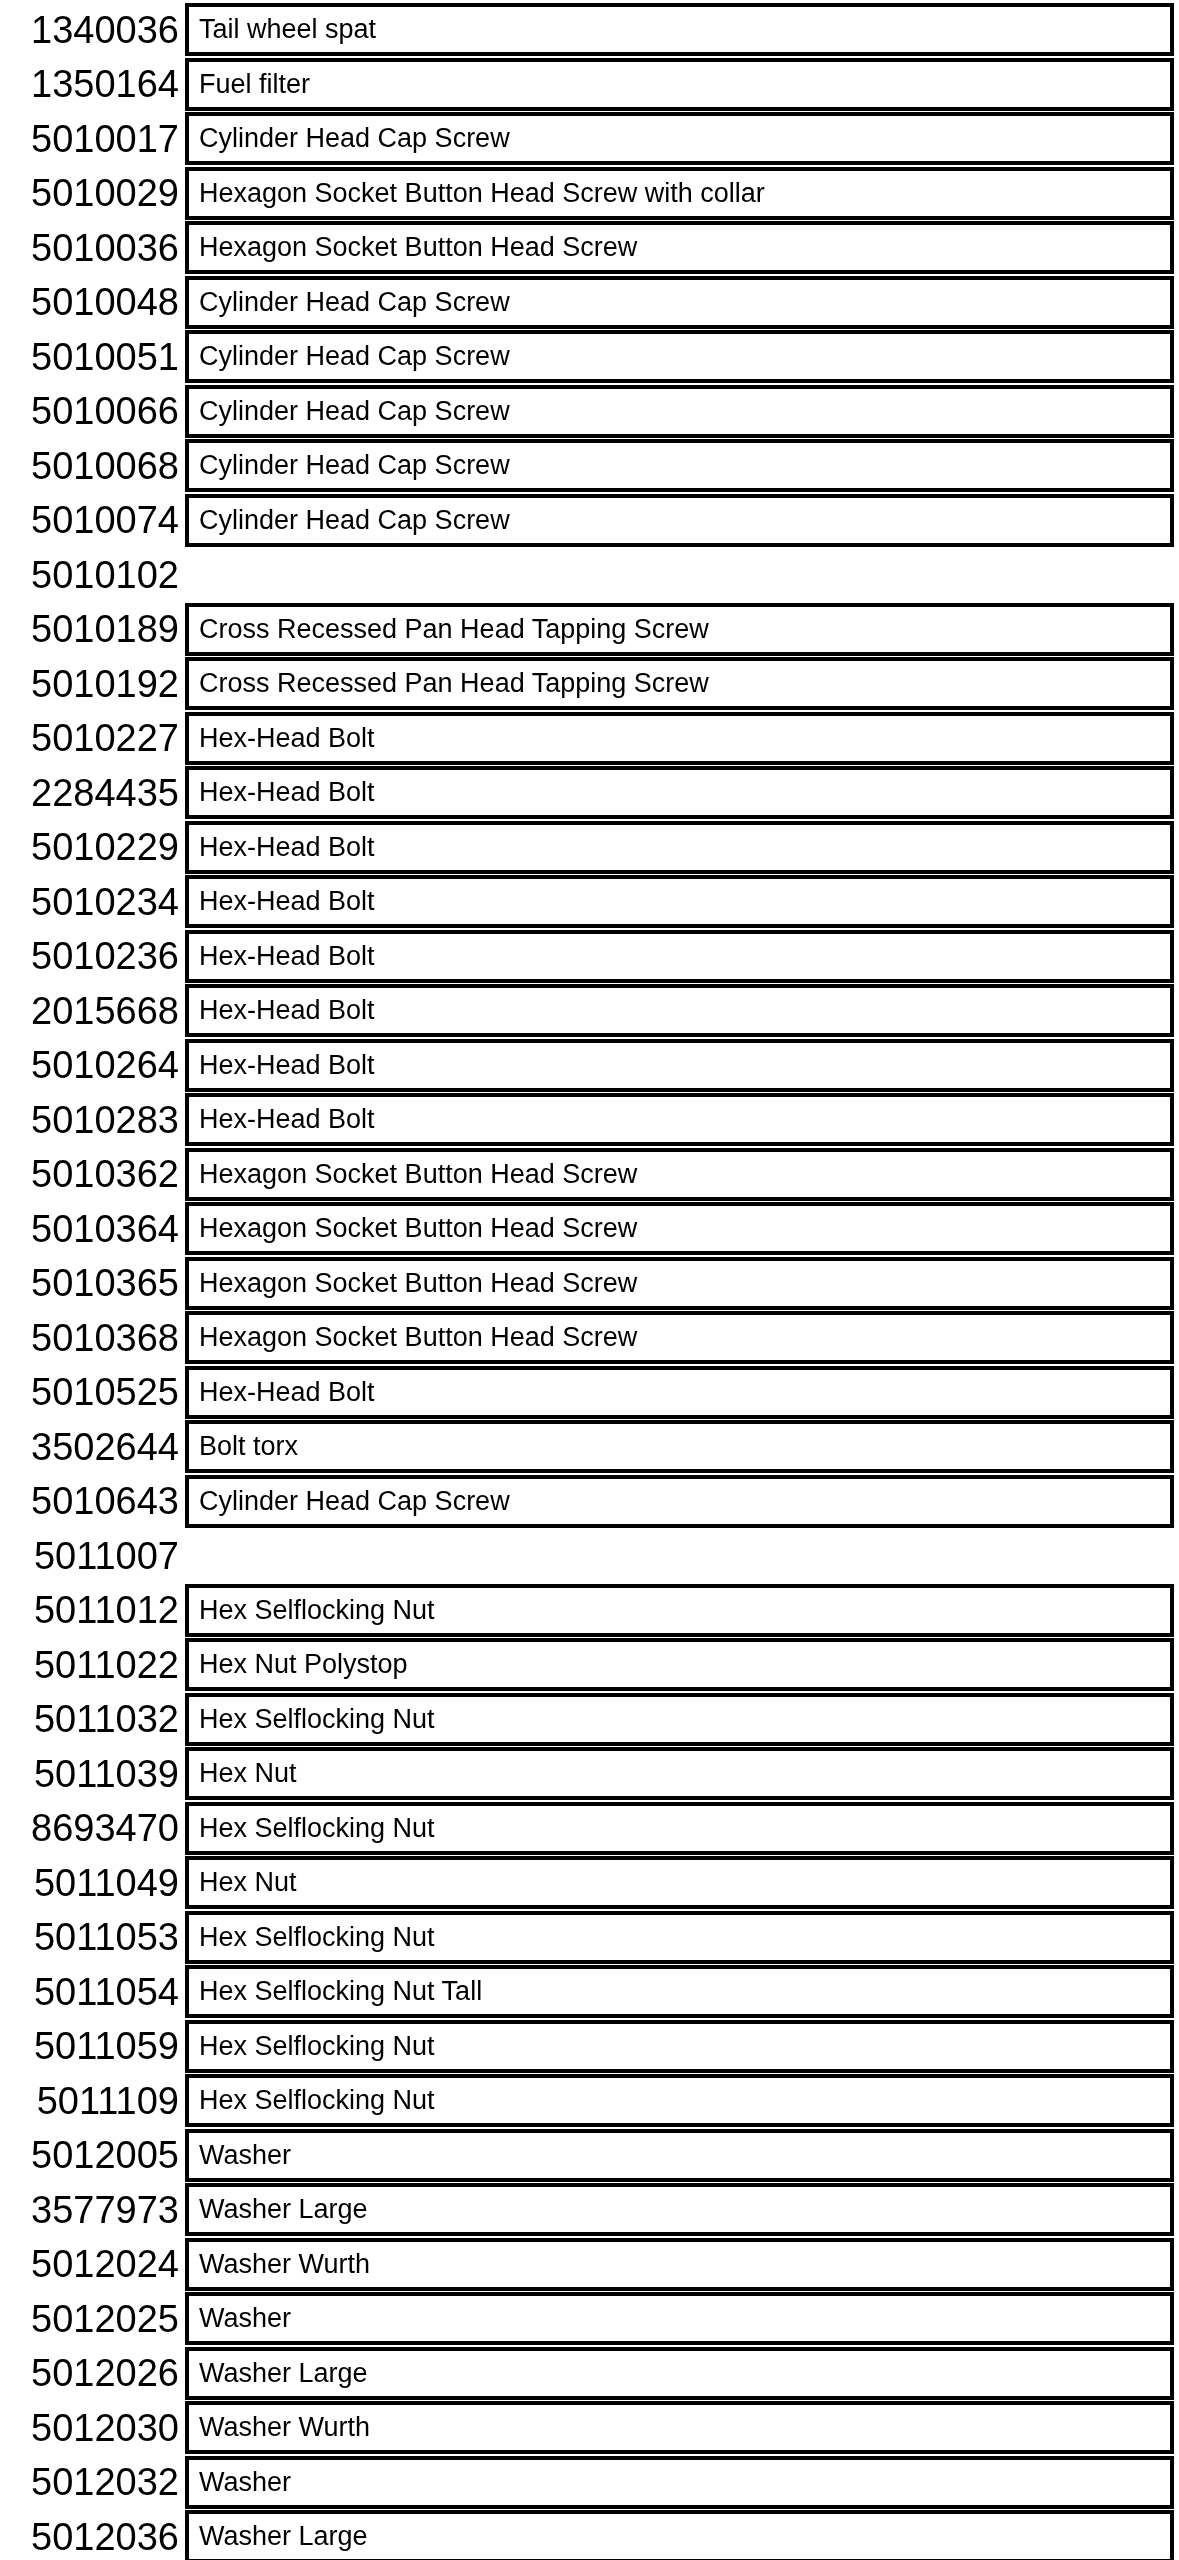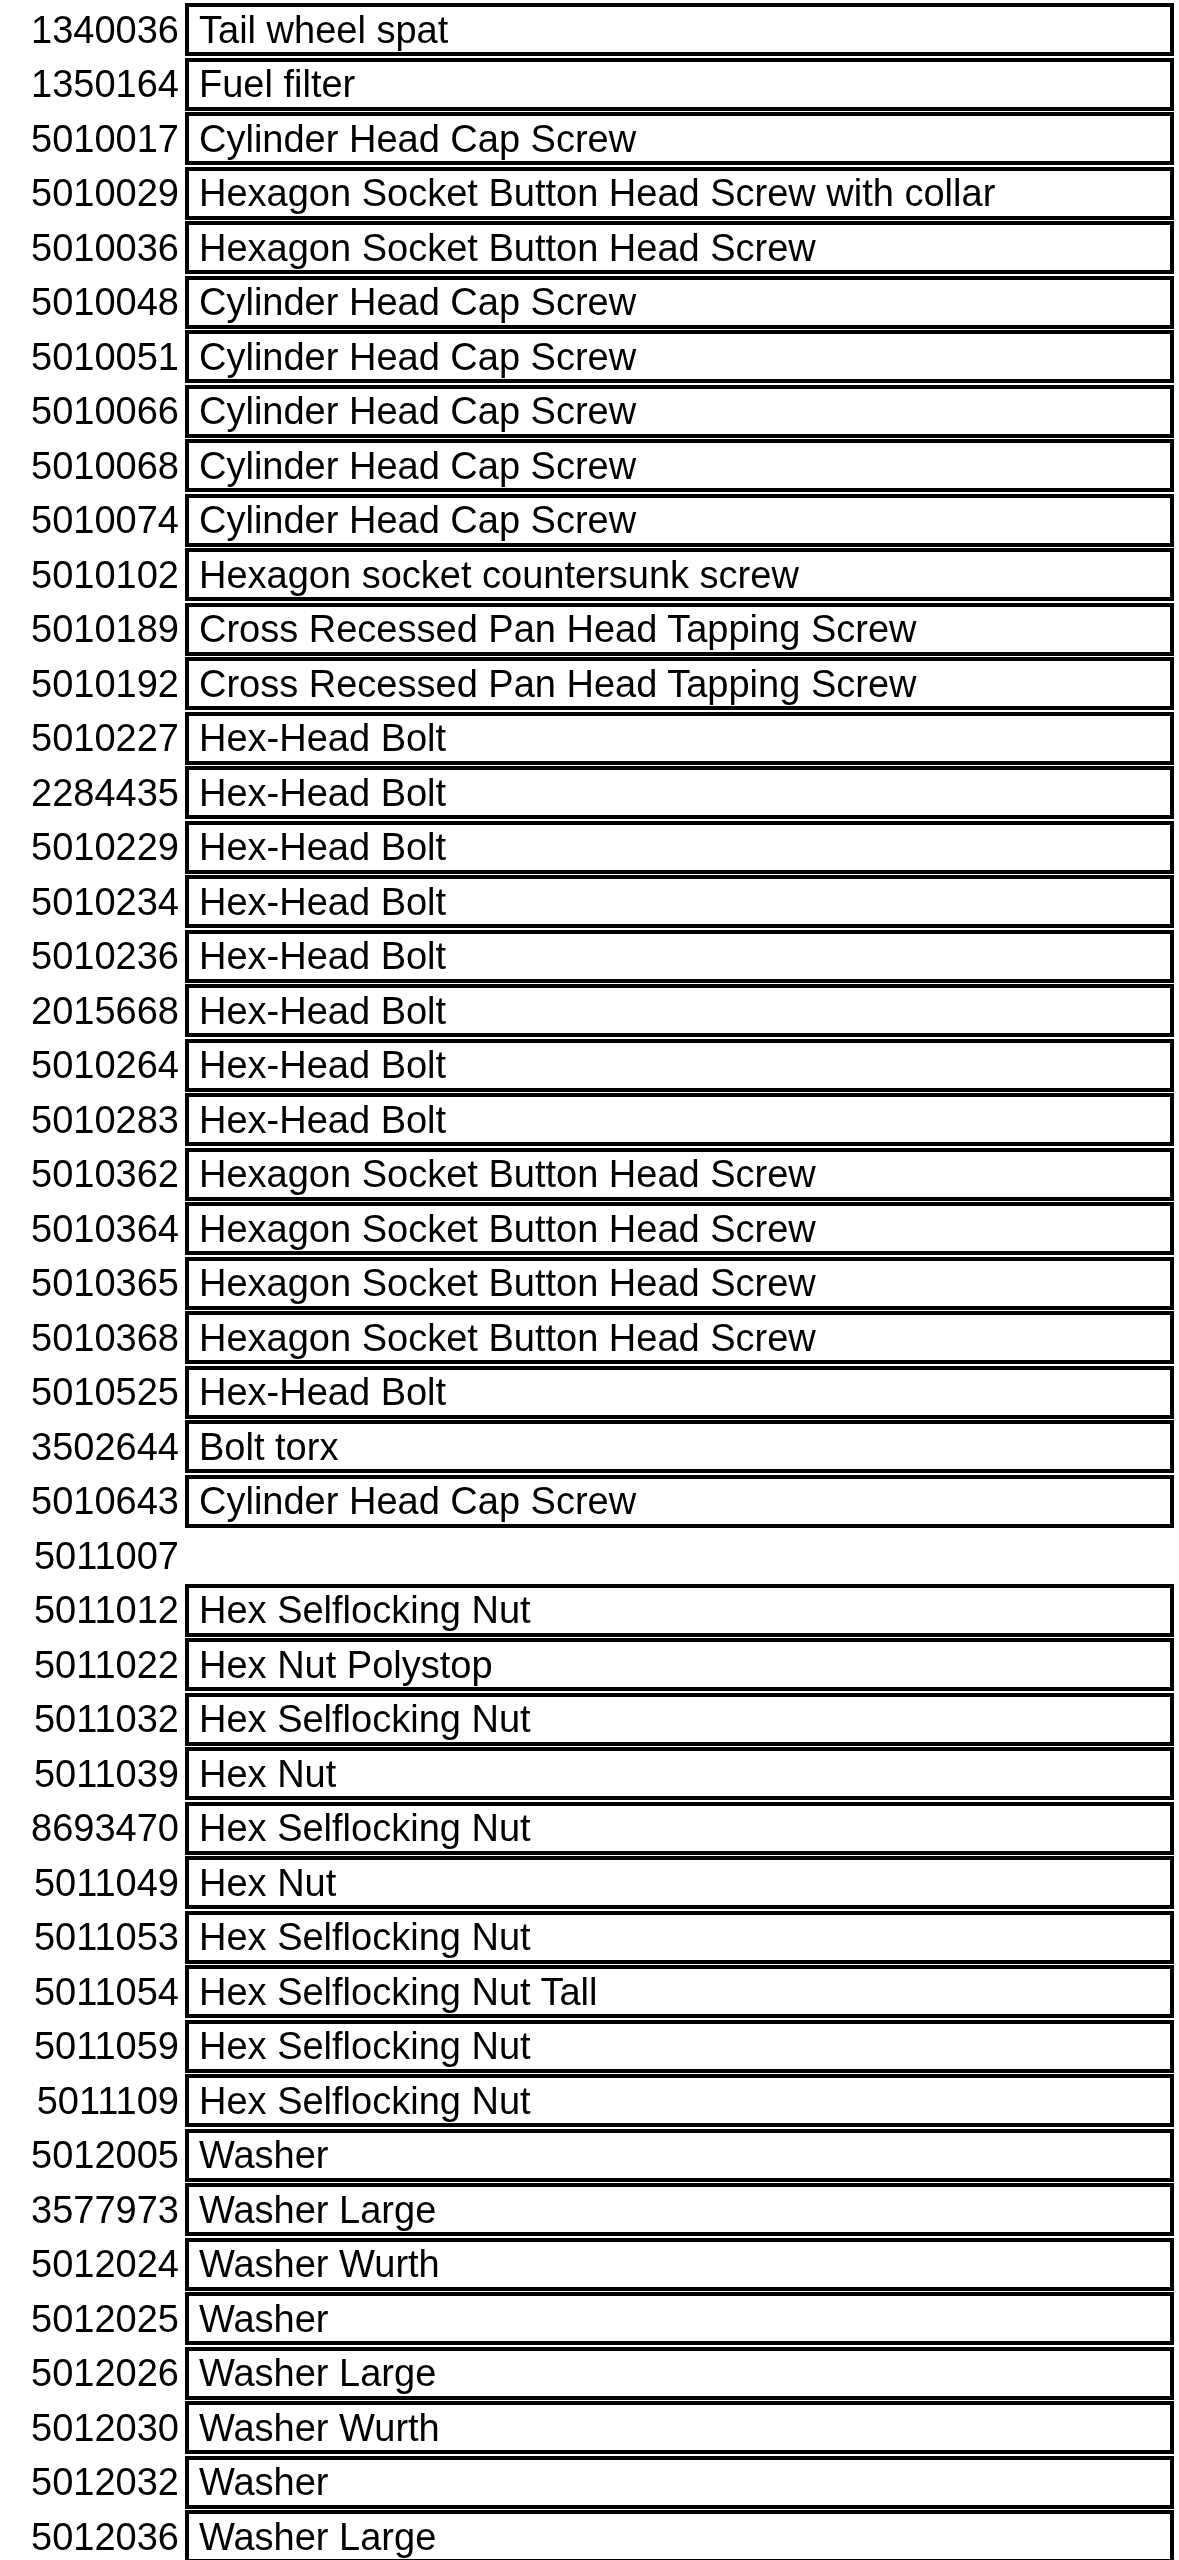--- a/index.html
+++ b/index.html
@@ -38,21 +38,21 @@
     line-height: 1;
     color: #000000;
     white-space: nowrap;
   }
   .desc-cell {
     flex: 1 1 auto;
     border: 4px solid #000000;
     display: flex;
     align-items: center;
     padding-left: 10px;
-    font-size: 38px;
+    font-size: 27px;
     line-height: 1;
     color: #000000;
     white-space: nowrap;
     overflow: hidden;
     background: #ffffff;
   }
 </style>
 </head>
 <body>
 
@@ -104,21 +104,20 @@
         <div class="desc-cell">Cylinder Head Cap Screw</div>
       </div>
 
       <div class="row">
         <div class="part-no">5010074</div>
         <div class="desc-cell">Cylinder Head Cap Screw</div>
       </div>
 
       <div class="row">
         <div class="part-no">5010102</div>
-        <div class="desc-cell">Hexagon socket countersunk screw</div>
       </div>
 
       <div class="row">
         <div class="part-no">5010189</div>
         <div class="desc-cell">Cross Recessed Pan Head Tapping Screw</div>
       </div>
 
       <div class="row">
         <div class="part-no">5010192</div>
         <div class="desc-cell">Cross Recessed Pan Head Tapping Screw</div>

